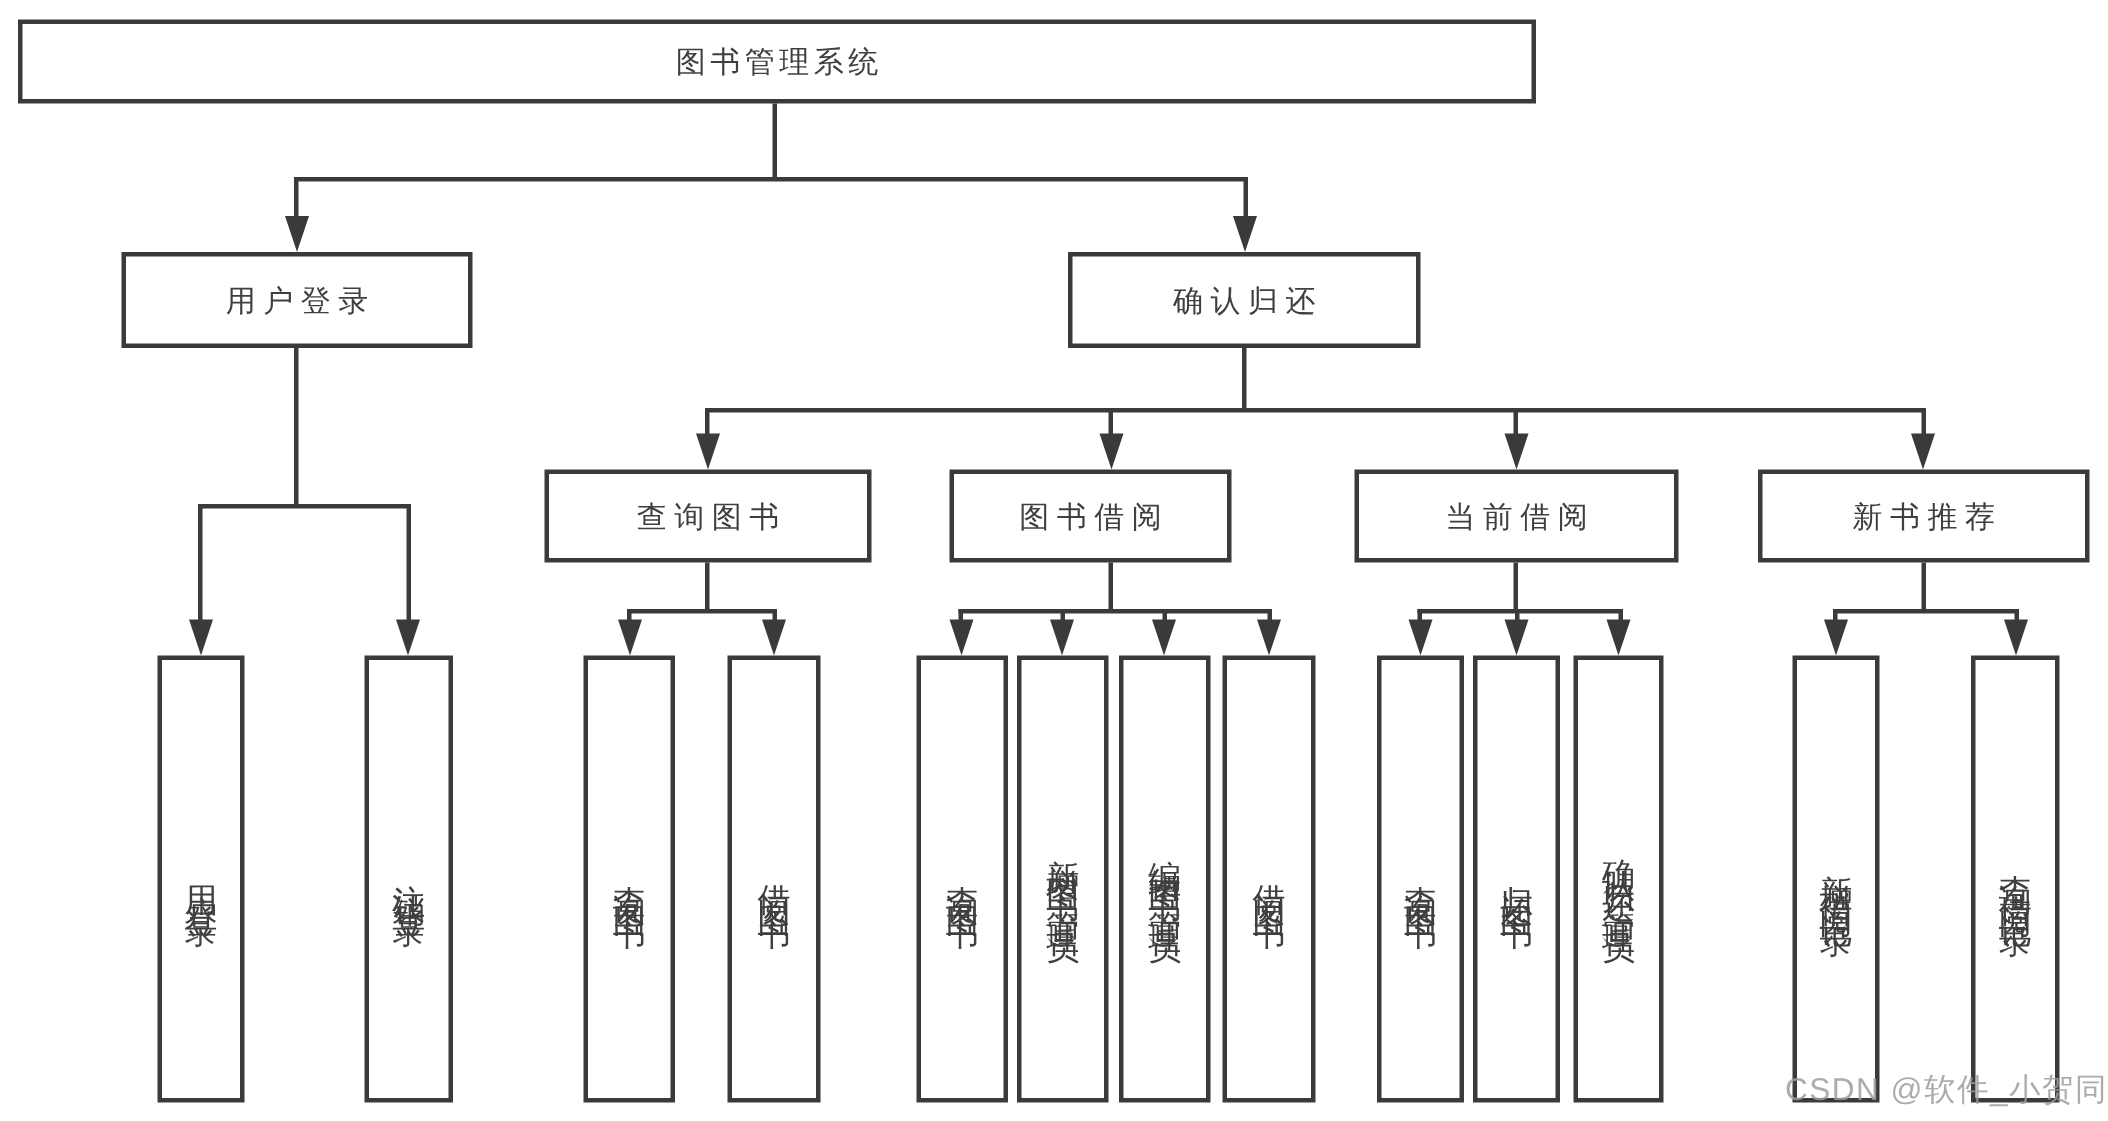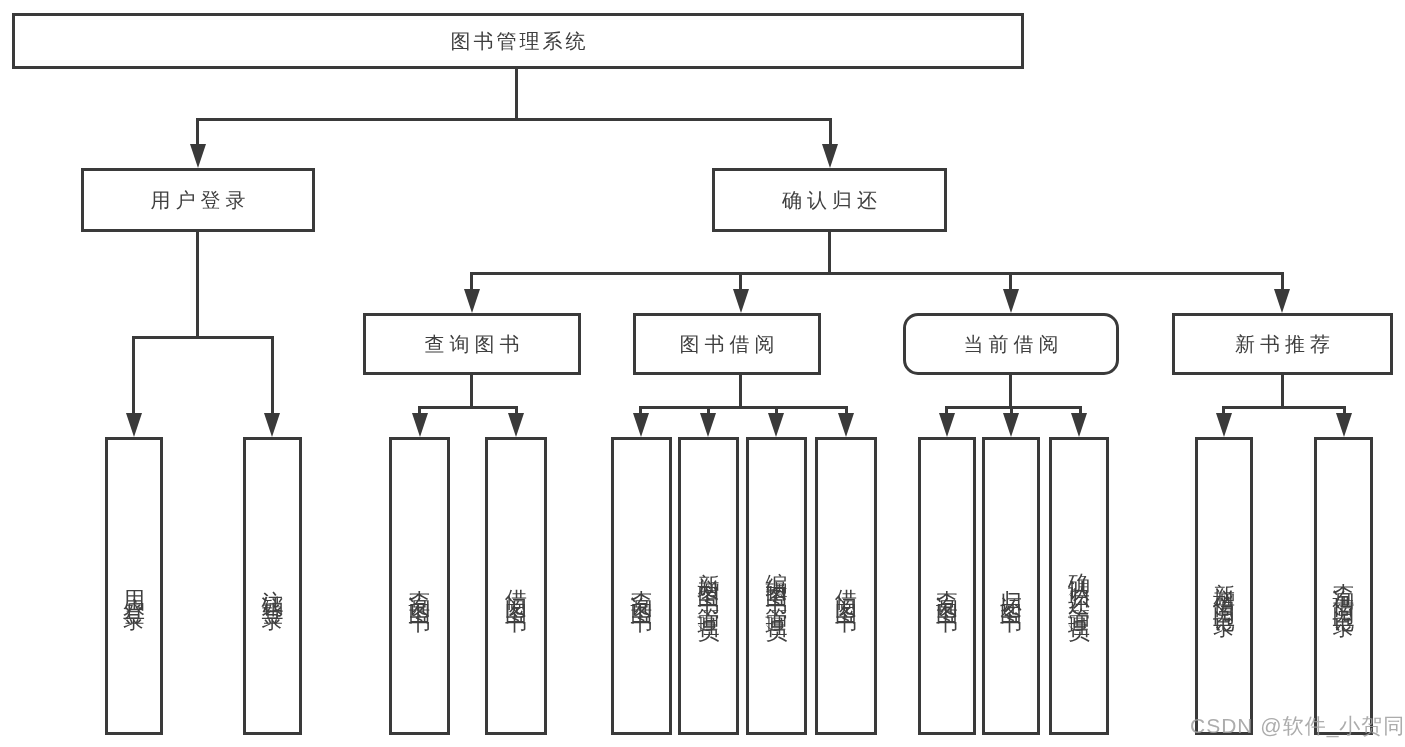--- a/index.html
+++ b/index.html
@@ -104,21 +104,21 @@
   <div class="arrow" style="left:464px; top:289px;"></div>
   <div class="vline" style="left:739px; top:272px; height:18px;"></div>
   <div class="arrow" style="left:733px; top:289px;"></div>
   <div class="vline" style="left:1009px; top:272px; height:18px;"></div>
   <div class="arrow" style="left:1003px; top:289px;"></div>
   <div class="vline" style="left:1281px; top:272px; height:18px;"></div>
   <div class="arrow" style="left:1274px; top:289px;"></div>
 
   <div class="node hbox" style="left:363px; top:313px; width:218px; height:62px;">查询图书</div>
   <div class="node hbox" style="left:633px; top:313px; width:188px; height:62px;">图书借阅</div>
-  <div class="node hbox" style="left:903px; top:313px; width:216px; height:62px;border-radius:15px;">当前借阅</div>
+  <div class="node hbox" style="left:903px; top:313px; width:216px; height:62px;">当前借阅</div>
   <div class="node hbox" style="left:1172px; top:313px; width:221px; height:62px;">新书推荐</div>
 
   <div class="vline" style="left:470px; top:375px; height:31px;"></div>
   <div class="hline" style="left:418px; top:406px; width:100px;"></div>
   <div class="vline" style="left:418px; top:406px; height:8px;"></div>
   <div class="arrow" style="left:412px; top:413px;"></div>
   <div class="vline" style="left:515px; top:406px; height:8px;"></div>
   <div class="arrow" style="left:508px; top:413px;"></div>
 
   <div class="vline" style="left:739px; top:375px; height:31px;"></div>

